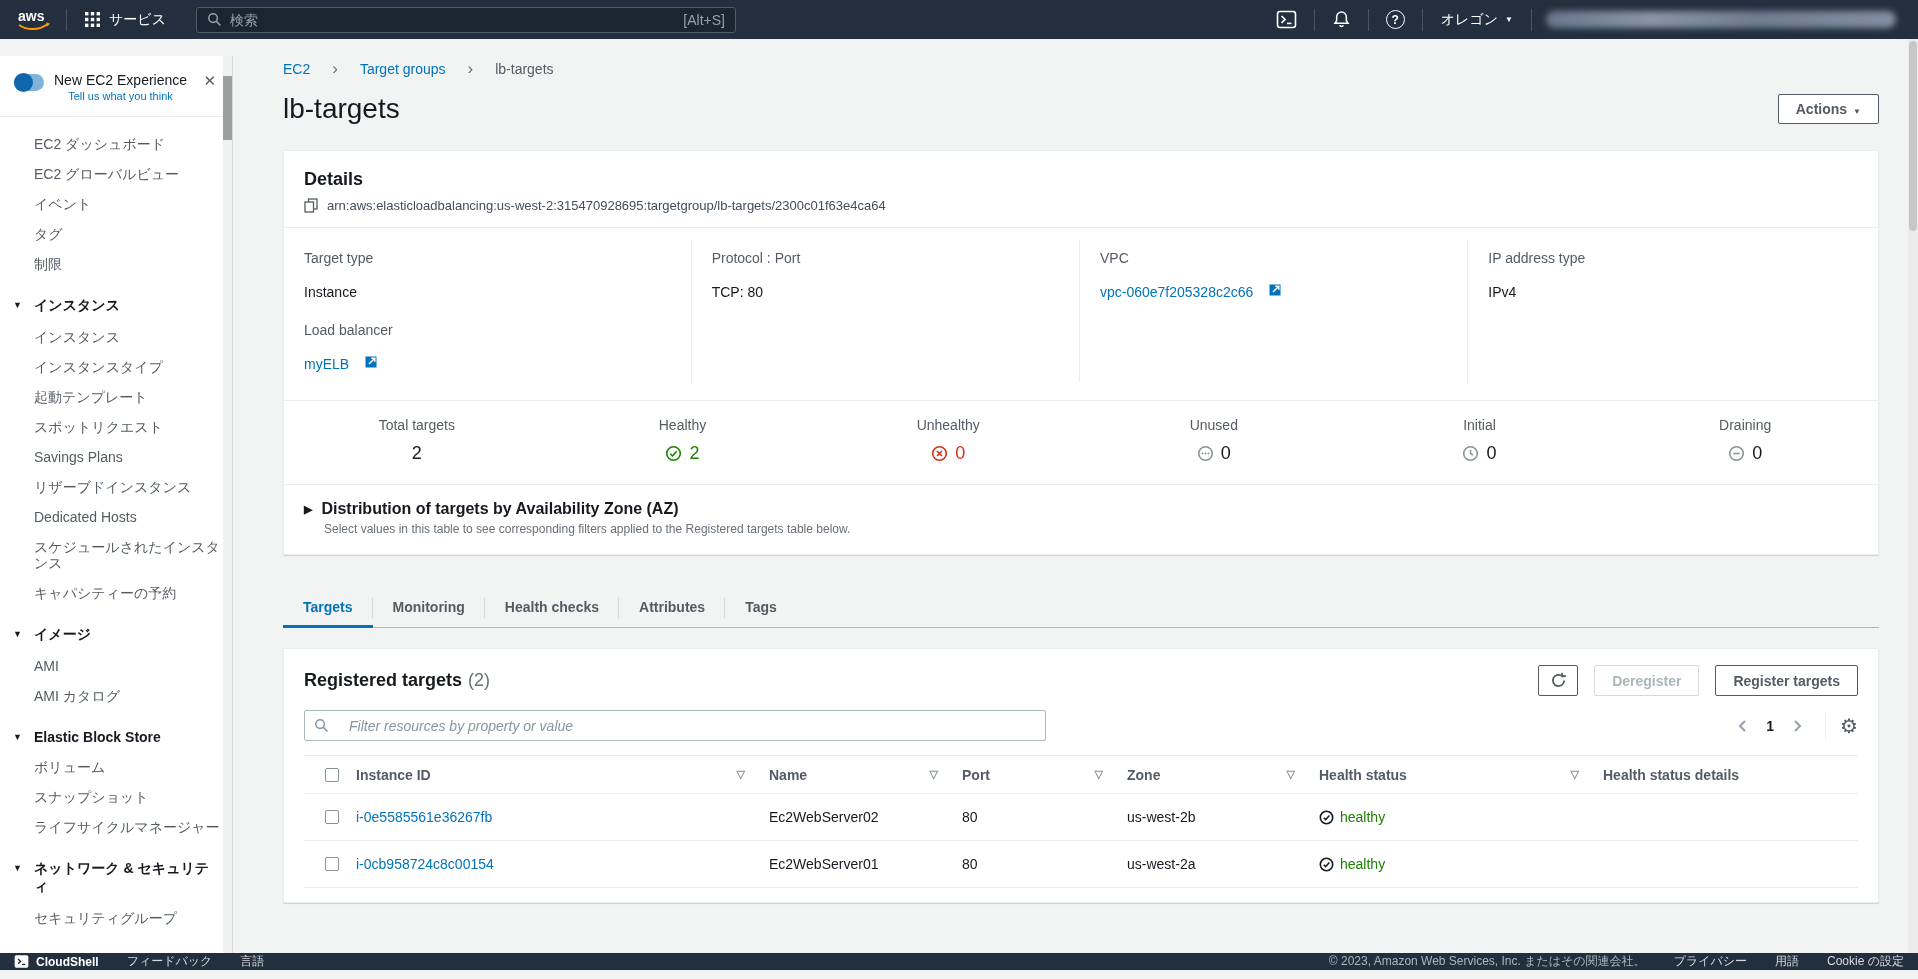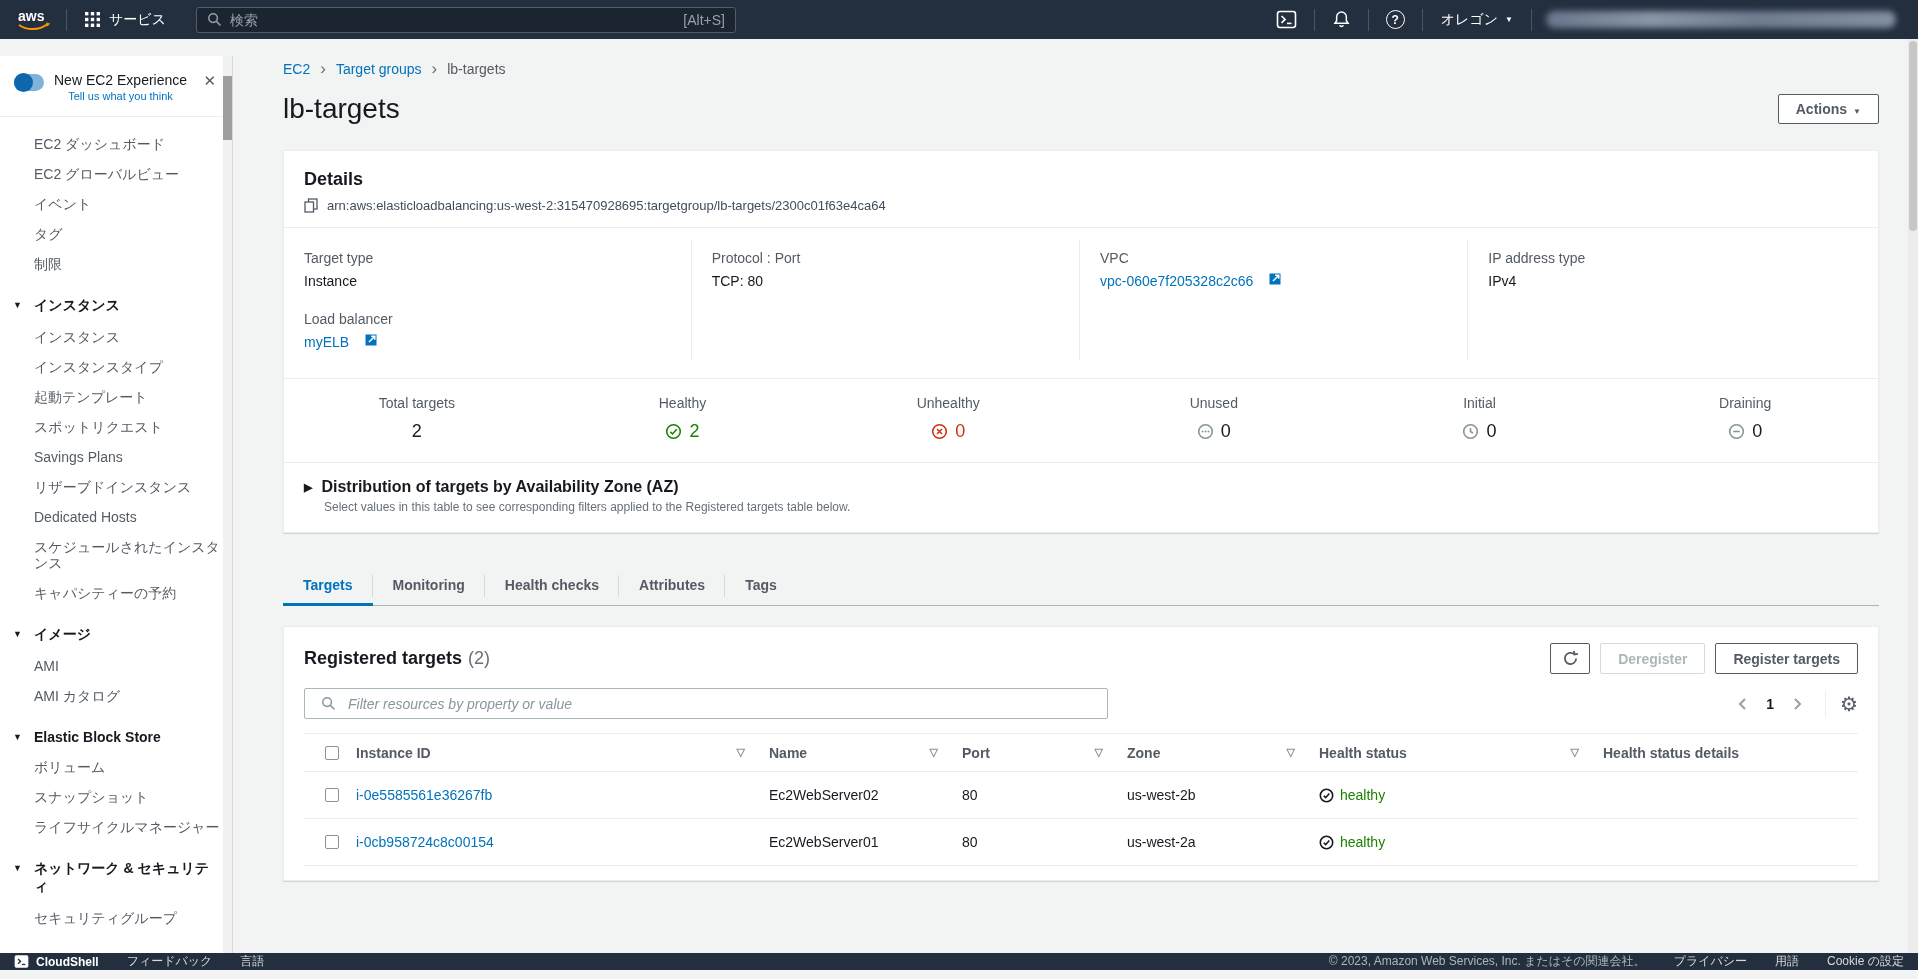--- a/index.html
+++ b/index.html
@@ -45,21 +45,21 @@
   .sb-nav { padding:12px 0 0 0; }
   .nav-item { padding:7px 10px 7px 34px; color:#545b64; font-size:14px; line-height:16px; cursor:pointer; }
   .nav-section { padding:18px 10px 7px 34px; color:#16191f; font-weight:bold; font-size:14px; position:relative; cursor:pointer; }
   .nav-section .tri { position:absolute; left:13px; top:21px; font-size:9px; color:#16191f; }
 
   
   .main { flex:1; position:relative; background:#f2f3f3; padding:0 39px 0 50px; overflow:hidden; }
   .main-scrollbar { position:absolute; right:0; top:0; bottom:0; width:10px; background:#ececec; }
   .main-thumb { position:absolute; right:1px; top:2px; width:8px; height:190px; border-radius:4px; background:#c7c7c7; }
 
-  .breadcrumb { margin-top:22px; display:flex; align-items:center; gap:10px; font-size:14px; }
+  .breadcrumb { margin-top:22px; display:flex; align-items:center; gap:22px; font-size:14px; }
   .breadcrumb a { color:#0073bb; text-decoration:none; cursor:pointer; }
   .crumb-current { color:#545b64; }
   .crumb-sep { color:#687078; font-size:17px; line-height:14px; font-weight:300; }
 
   .title-row { margin-top:16px; display:flex; align-items:center; justify-content:space-between; }
   .page-title { font-size:28px; font-weight:500; color:#16191f; }
   .btn { background:#fff; border:1px solid #545b64; border-radius:2px; color:#545b64; font-weight:bold;
     font-size:14px; padding:6px 17px; cursor:pointer; font-family:"Liberation Sans", sans-serif; }
   .btn.disabled { border-color:#d5dbdb; color:#aab7b8; cursor:default; }
   .btn .caret-down { color:#545b64; margin-left:6px; font-size:8px; }
@@ -69,21 +69,21 @@
   .details-card { margin-top:25px; }
   .card-pad { padding:0 20px; }
   .details-head { font-size:18px; font-weight:bold; padding:18px 20px 4px 20px; }
   .arn-row { display:flex; align-items:center; gap:9px; padding:4px 20px 14px 20px; font-size:13px; color:#414d5c; }
   .hdivider { border-top:1px solid #eaeded; }
 
   .fields { display:grid; grid-template-columns:1fr 0.955fr 0.955fr 1.01fr; padding:12px 0 18px 0; }
   .fcol { padding:10px 20px; }
   .fcol + .fcol { border-left:1px solid #eaeded; }
   .flabel { color:#545b64; font-size:14px; }
-  .fvalue { margin-top:7px; font-size:14px; color:#16191f; }
+  .fvalue { margin-top:18px; font-size:14px; color:#16191f; }
   .fblock + .fblock { margin-top:22px; }
   .blue-link { color:#0073bb; text-decoration:none; cursor:pointer; display:inline-flex; align-items:flex-start; gap:16px; }
 
   .stats { display:grid; grid-template-columns:repeat(6,1fr); padding:16px 0 20px 0; }
   .stat { display:flex; flex-direction:column; align-items:center; }
   .stat-label { color:#545b64; font-size:14px; }
   .stat-value { margin-top:10px; display:flex; align-items:center; gap:7px; font-size:18px; color:#16191f; }
   .stat-value.green { color:#1d8102; }
   .stat-value.red { color:#d13212; }
 
@@ -98,24 +98,24 @@
     font-size:14px; cursor:pointer; }
   .tab:not(:last-child)::after { content:""; position:absolute; right:0; top:8px; bottom:8px; width:1px; background:#d5dbdb; }
   .tab.active { color:#0073bb; }
   .tab.active::before { content:""; position:absolute; left:0; right:0; bottom:-1px; height:3px; background:#0073bb; }
 
   
   .reg-card { margin-top:20px; margin-bottom:48px; }
   .reg-head { display:flex; align-items:center; padding:16px 20px 10px 20px; }
   .reg-title { font-size:18px; font-weight:bold; }
   .reg-count { font-size:18px; color:#687078; margin-left:6px; }
-  .reg-actions { margin-left:auto; display:flex; gap:10px; }
+  .reg-actions { margin-left:auto; display:flex; gap:16px; }
   .filter-row { display:flex; align-items:center; padding:4px 20px 14px 20px; }
-  .filter-box { width:804px; height:31px; border:1px solid #aab7b8; border-radius:2px; background:#fff;
-    display:flex; align-items:center; padding:0 16px; gap:12px; }
+  .filter-box { width:742px; height:31px; border:1px solid #aab7b8; border-radius:2px; background:#fff;
+    display:flex; align-items:center; padding:0 9px; gap:20px; }
   .filter-box input { flex:1; border:none; outline:none; font-size:14px; font-style:italic; color:#16191f;
     font-family:"Liberation Sans", sans-serif; }
   .filter-box input::placeholder { color:#87969f; font-style:italic; }
   .pagination { margin-left:auto; display:flex; align-items:center; gap:4px; }
   .page-chev { padding:4px 8px; cursor:pointer; display:flex; align-items:center; }
   .page-num { font-weight:bold; color:#16191f; padding:0 6px; cursor:pointer; }
   .pag-divider { width:1px; height:26px; background:#eaeded; margin:0 10px; }
   .gear { font-size:20px; color:#545b64; cursor:pointer; line-height:20px; }
 
   .tg-grid { display:grid; grid-template-columns:52px 413px 193px 165px 192px 284px 1fr; align-items:center; }

